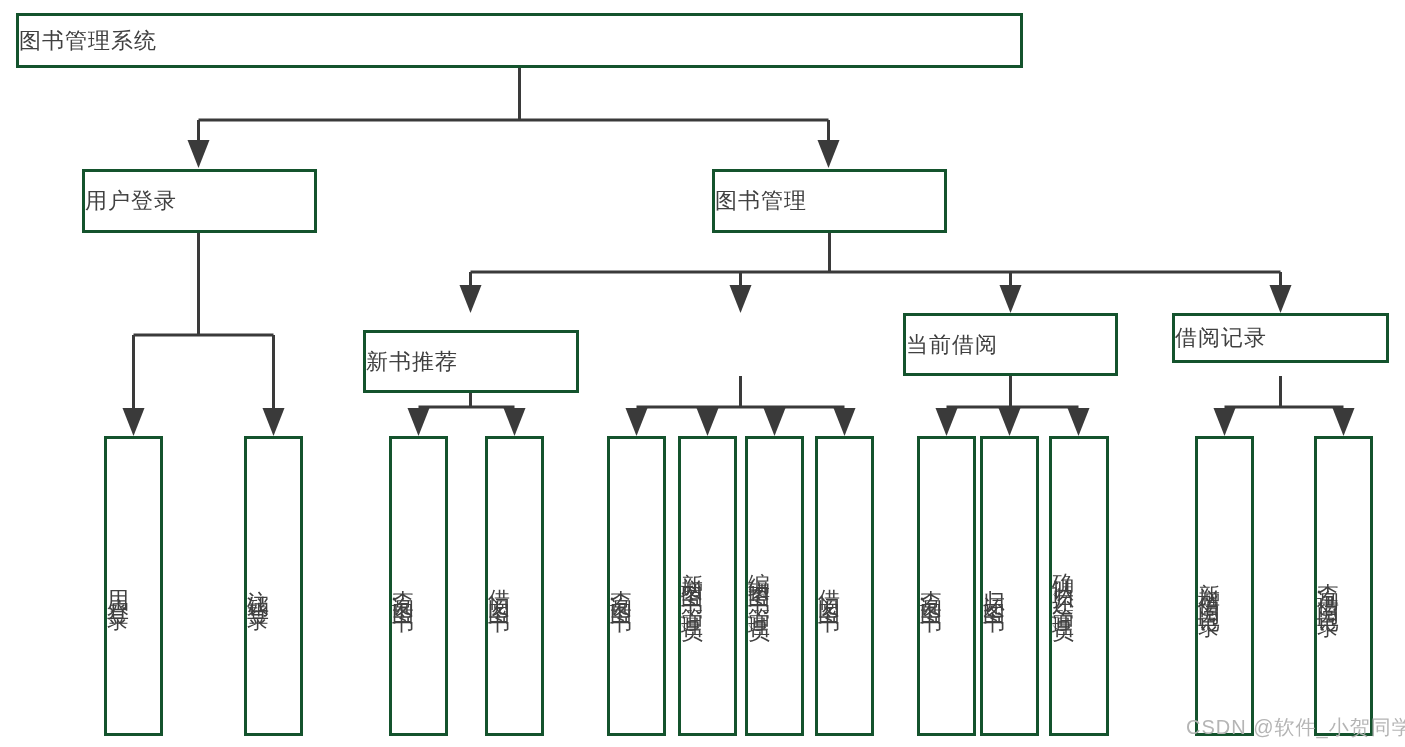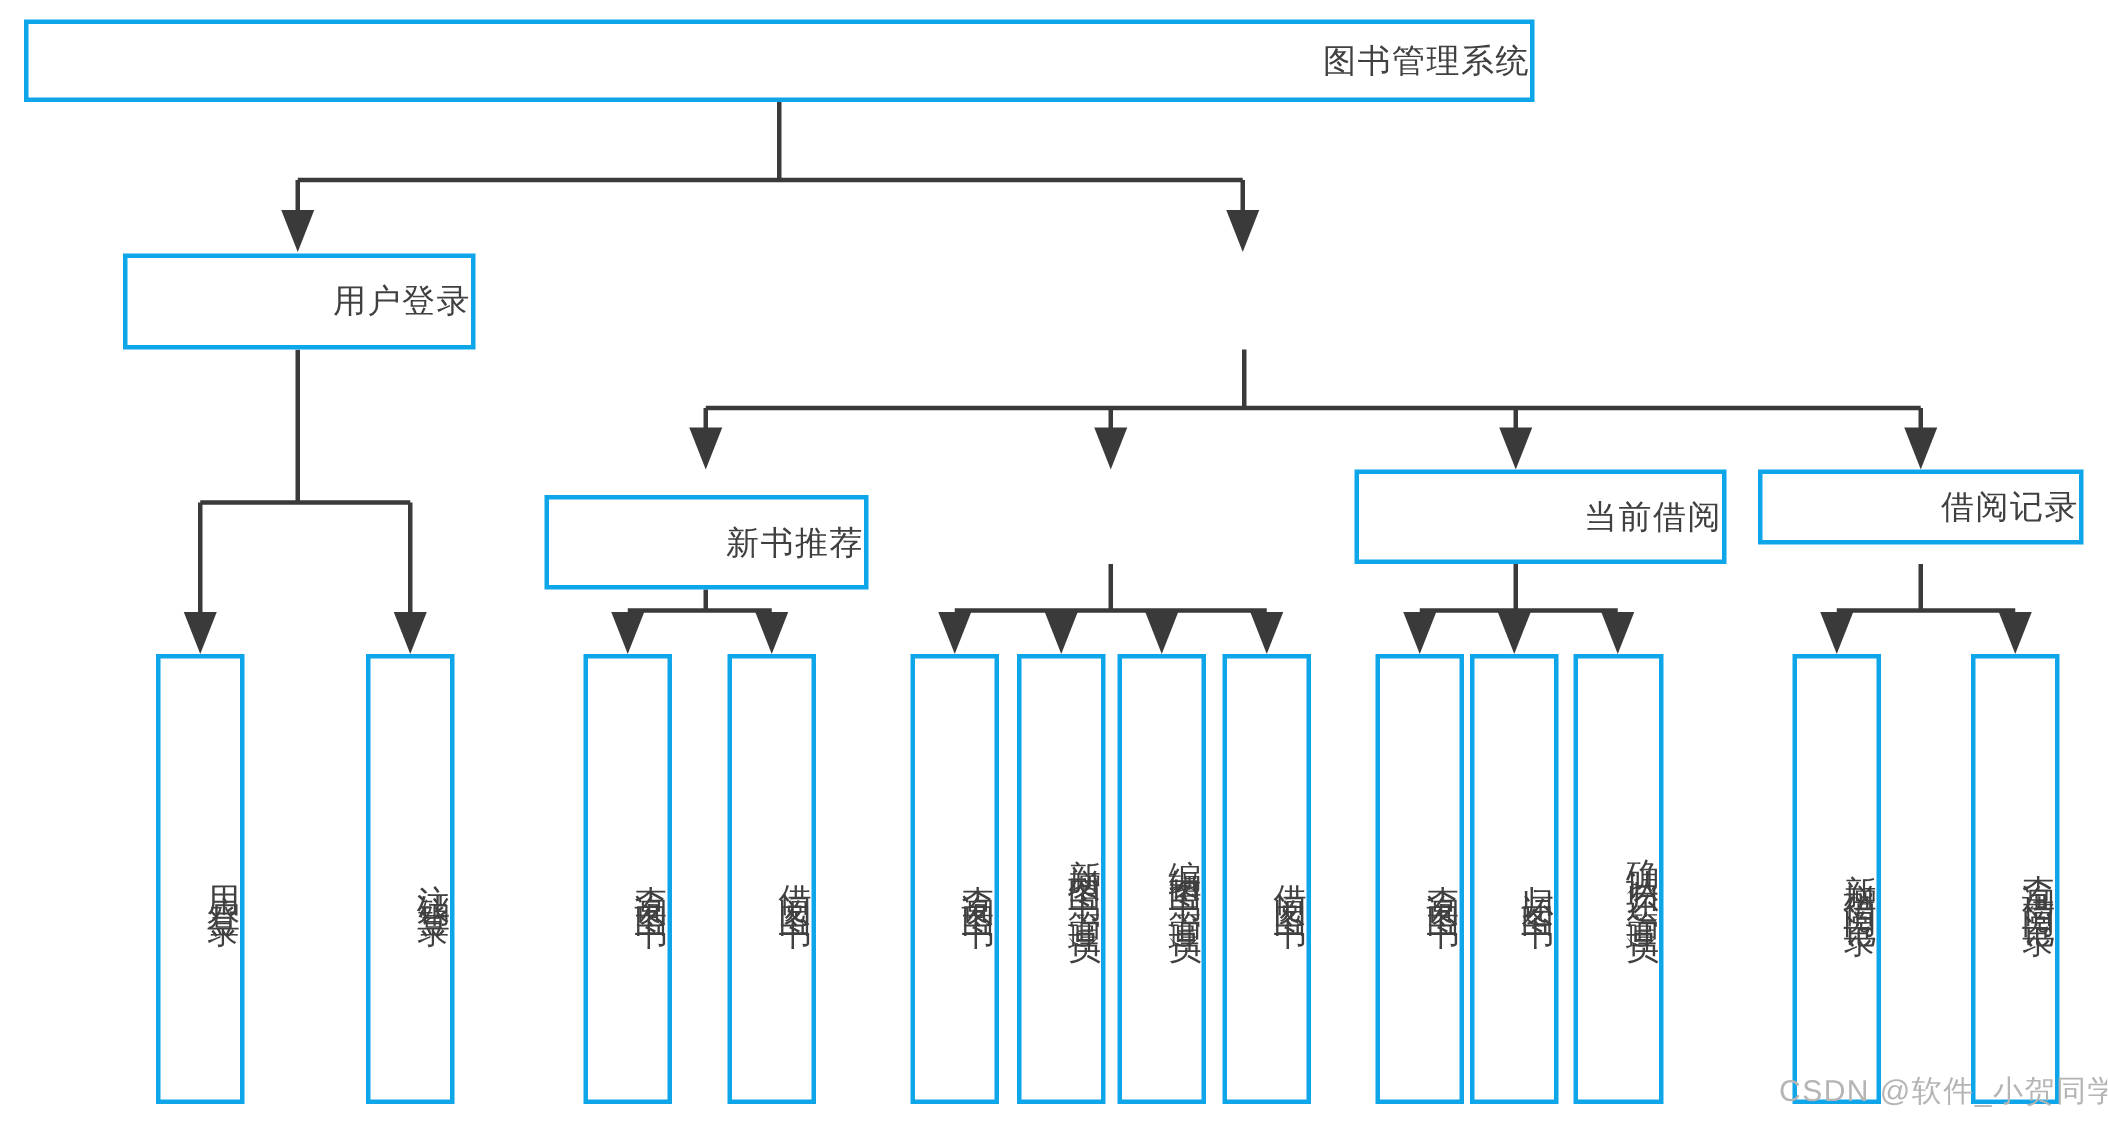--- a/index.html
+++ b/index.html
@@ -8,22 +8,22 @@
     width:1405px;height:747px;
     background:#ffffff;
     font-family:"Liberation Sans","DejaVu Sans",sans-serif;
     overflow:hidden;
   }
   #connectors{position:absolute;left:0;top:0;width:1405px;height:747px;}
   .node{
     position:absolute;
     box-sizing:border-box;
     background:#ffffff;
-    border:3px solid #0ea5e9;
-    display:flex;align-items:center;justify-content:flex-end;
+    border:3px solid #14532d;
+    display:flex;align-items:center;justify-content:flex-start;
     color:#404040;
   }
   .hlabel{
     font-size:22px;
     letter-spacing:1px;
     white-space:nowrap;
   }
   .vbox{width:59px;top:436px;height:300px;}
   .vlabel{
     writing-mode:vertical-rl;
@@ -104,25 +104,28 @@
     </g>
   </svg>
 
   <div class="node" style="left:16px;top:13px;width:1007px;height:55px;">
     <span class="hlabel">图书管理系统</span>
   </div>
 
   <div class="node" style="left:82px;top:169px;width:235px;height:64px;">
     <span class="hlabel">用户登录</span>
   </div>
+  <div class="node" style="left:712px;top:169px;width:235px;height:64px;">
+    <span class="hlabel">图书管理</span>
+  </div>
 
   <div class="node" style="left:363px;top:313px;width:216px;height:63px;margin-top:17px;">
     <span class="hlabel">新书推荐</span>
   </div>
-  <div class="node" style="left:903px;top:313px;width:248px;height:63px;">
+  <div class="node" style="left:903px;top:313px;width:215px;height:63px;">
     <span class="hlabel">当前借阅</span>
   </div>
   <div class="node" style="left:1172px;top:313px;width:217px;height:50px;">
     <span class="hlabel">借阅记录</span>
   </div>
 
   <div class="node vbox" style="left:104px;">
     <span class="vlabel">用户登录</span>
   </div>
   <div class="node vbox" style="left:244px;">

